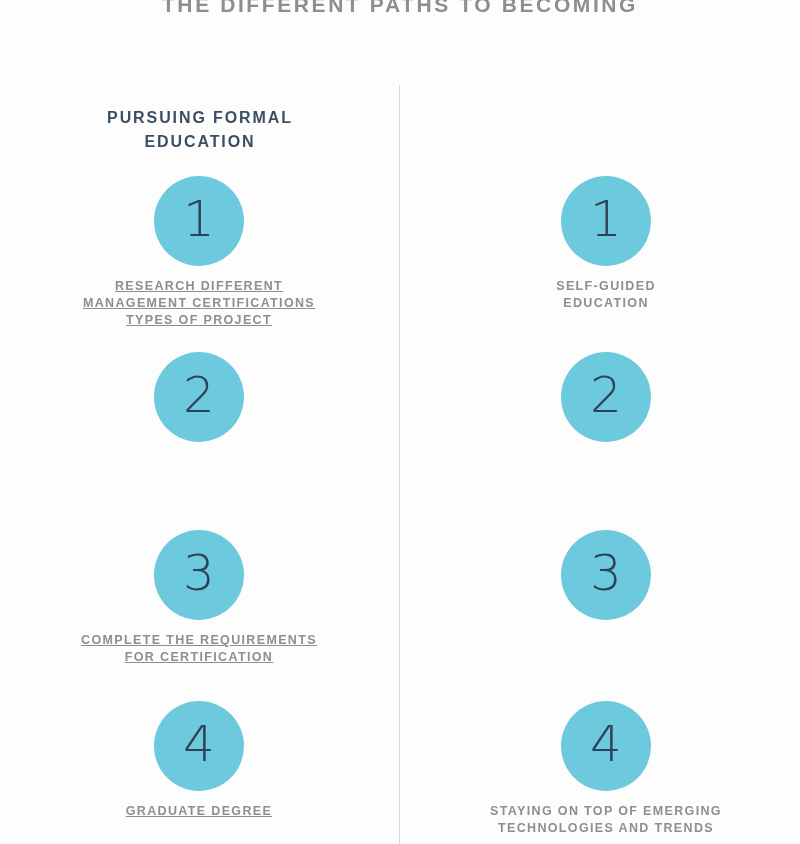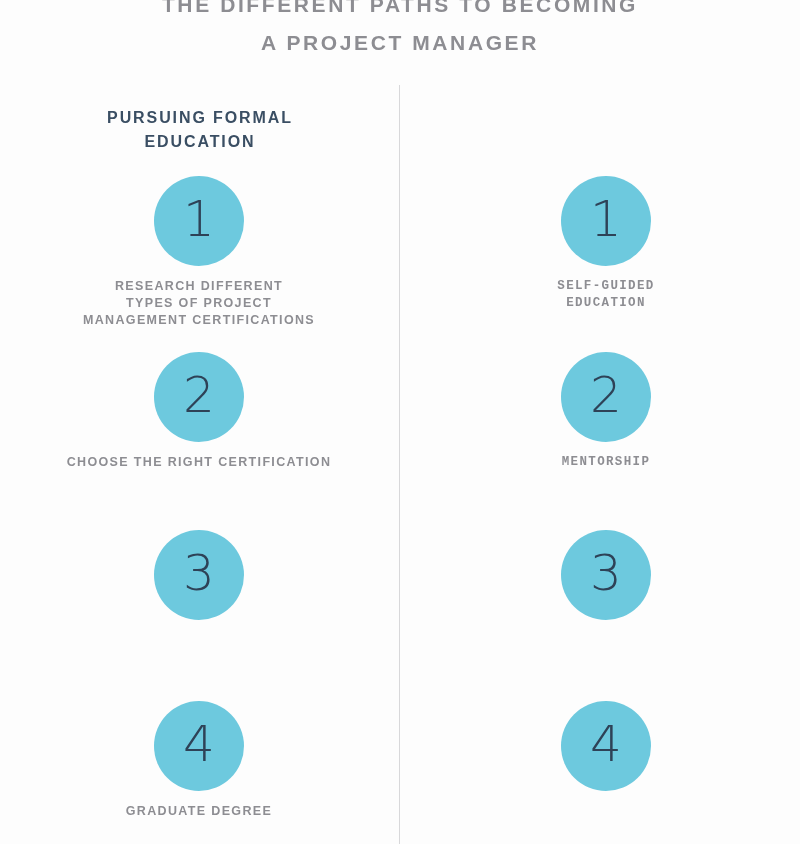--- a/index.html
+++ b/index.html
@@ -122,72 +122,72 @@
     font-weight: bold;
     letter-spacing: 1.35px;
     color: #8d8d92;
     line-height: 17px;
     text-transform: uppercase;
     white-space: nowrap;
   }
 
   
   .col-left .circle { margin-left: 154px; }
-  .col-left .caption-line { padding-right: 2px; }
+  .col-left .caption-line { padding-right: 2px; text-decoration: underline; }
 
   
   .col-right .circle { margin-left: 161px; }
-  .col-right .caption-line { padding-left: 12px; font-family: Liberation Mono, monospace; }
+  .col-right .caption-line { padding-left: 12px; }
 </style>
 </head>
 <body>
 
 <div id="infographic">
 
   <div class="title-block">
     <span class="title-line">THE DIFFERENT PATHS TO BECOMING</span>
-    <span class="title-line">A PROJECT MANAGER</span>
   </div>
 
   <div class="divider"></div>
 
   <div class="columns">
 
     <div class="column col-left">
 
       <div class="col-header">
         <span class="col-header-line">PURSUING FORMAL</span>
         <span class="col-header-line">EDUCATION</span>
       </div>
 
       <div class="step step-1">
         <div class="circle">
           <span class="circle-number">1</span>
         </div>
         <div class="caption">
           <span class="caption-line">RESEARCH DIFFERENT</span>
+          <span class="caption-line">MANAGEMENT CERTIFICATIONS</span>
           <span class="caption-line">TYPES OF PROJECT</span>
-          <span class="caption-line">MANAGEMENT CERTIFICATIONS</span>
         </div>
       </div>
 
       <div class="step step-2">
         <div class="circle">
           <span class="circle-number">2</span>
         </div>
         <div class="caption">
-          <span class="caption-line">CHOOSE THE RIGHT CERTIFICATION</span>
         </div>
       </div>
 
       <div class="step step-3">
         <div class="circle">
           <span class="circle-number">3</span>
         </div>
         <div class="caption">
+          <span class="caption-line">COMPLETE THE REQUIREMENTS</span>
+          <span class="caption-line">FOR CERTIFICATION</span>
         </div>
       </div>
 
       <div class="step step-4">
         <div class="circle">
           <span class="circle-number">4</span>
         </div>
         <div class="caption">
           <span class="caption-line">GRADUATE DEGREE</span>
         </div>
@@ -206,32 +206,35 @@
           <span class="caption-line">SELF-GUIDED</span>
           <span class="caption-line">EDUCATION</span>
         </div>
       </div>
 
       <div class="step step-2">
         <div class="circle">
           <span class="circle-number">2</span>
         </div>
         <div class="caption">
-          <span class="caption-line">MENTORSHIP</span>
         </div>
       </div>
 
       <div class="step step-3">
         <div class="circle">
           <span class="circle-number">3</span>
         </div>
       </div>
 
       <div class="step step-4">
         <div class="circle">
           <span class="circle-number">4</span>
+        </div>
+        <div class="caption">
+          <span class="caption-line">STAYING ON TOP OF EMERGING</span>
+          <span class="caption-line">TECHNOLOGIES AND TRENDS</span>
         </div>
       </div>
 
     </div>
 
   </div>
 </div>
 
 </body></html>

